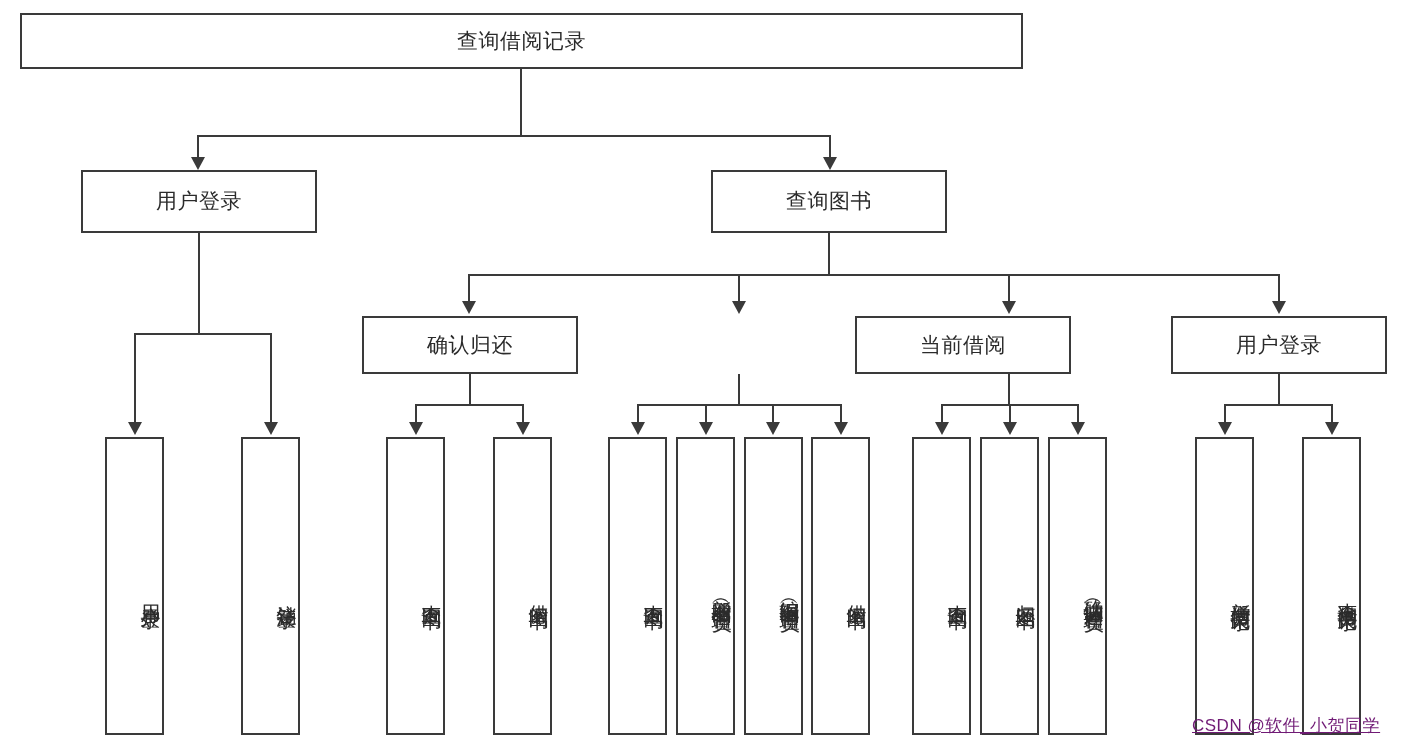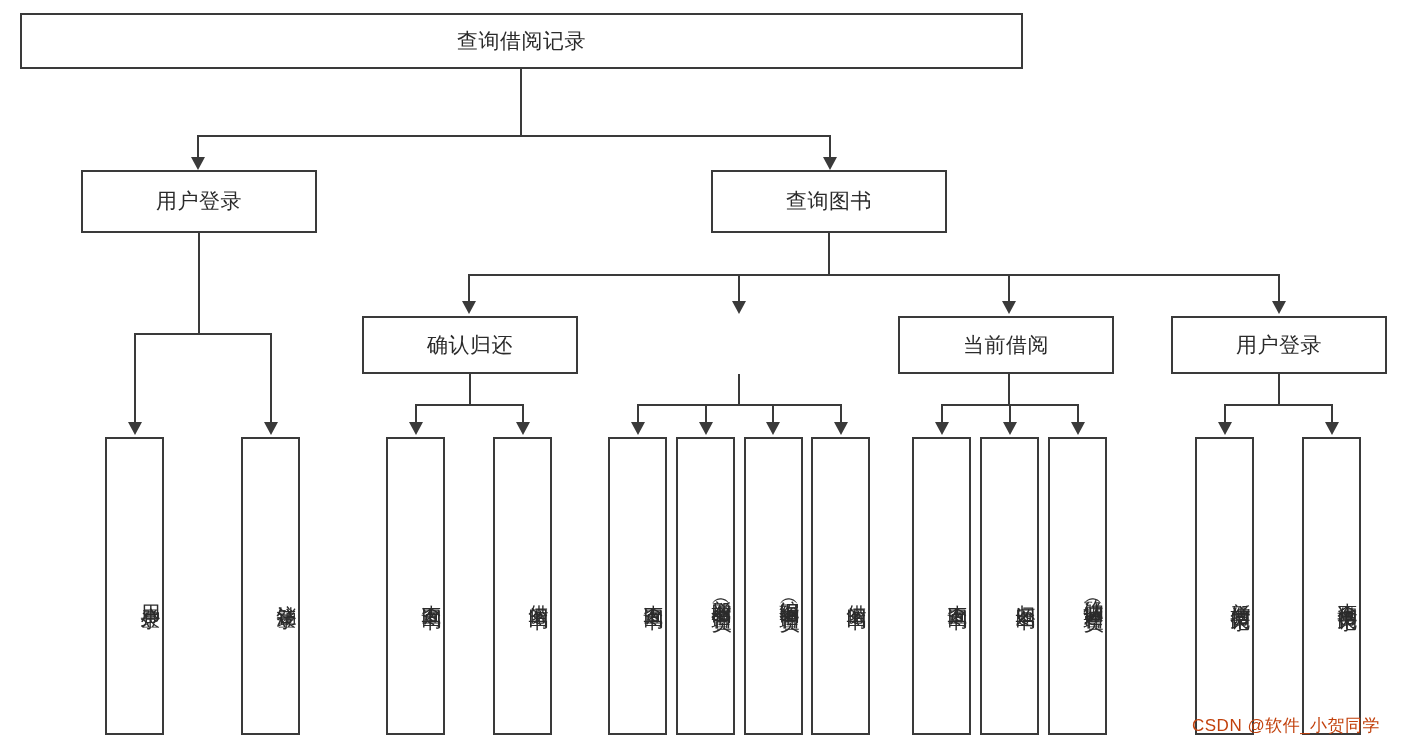--- a/index.html
+++ b/index.html
@@ -63,25 +63,26 @@
     position: absolute;
     width: 0;
     height: 0;
     border-left: 7px solid transparent;
     border-right: 7px solid transparent;
     border-top: 13px solid #3a3a3a;
   }
   
   #watermark {
     position: absolute;
-    color: #c2410c;
+    color: #701a75;
     font-size: 17px;
     white-space: nowrap;
     letter-spacing: 0.5px;
     user-select: none;
+    text-decoration: underline;
   }
 </style>
 </head>
 <body>
 
 <div id="canvas">
 
   <div class="node horiz" style="left:20px; top:13px; width:1003px; height:56px;">
     <span>查询借阅记录</span>
   </div>
@@ -117,21 +118,21 @@
   <div class="edge v" style="left:738px; top:274px; width:2px; height:29px;"></div>
   <div class="arrow" style="left:732px; top:301px;"></div>
   <div class="edge v" style="left:1008px; top:274px; width:2px; height:29px;"></div>
   <div class="arrow" style="left:1002px; top:301px;"></div>
   <div class="edge v" style="left:1278px; top:274px; width:2px; height:29px;"></div>
   <div class="arrow" style="left:1272px; top:301px;"></div>
 
   <div class="node horiz" style="left:362px; top:316px; width:216px; height:58px;">
     <span>确认归还</span>
   </div>
-  <div class="node horiz" style="left:898px; top:316px; width:216px; height:58px;">
+  <div class="node horiz" style="left:855px; top:316px; width:216px; height:58px;">
     <span>当前借阅</span>
   </div>
   <div class="node horiz" style="left:1171px; top:316px; width:216px; height:58px;">
     <span>用户登录</span>
   </div>
 
   <div class="edge v" style="left:469px; top:374px; width:2px; height:32px;"></div>
   <div class="edge h" style="left:415px; top:404px; width:109px; height:2px;"></div>
   <div class="edge v" style="left:415px; top:404px; width:2px; height:20px;"></div>
   <div class="arrow" style="left:409px; top:422px;"></div>

